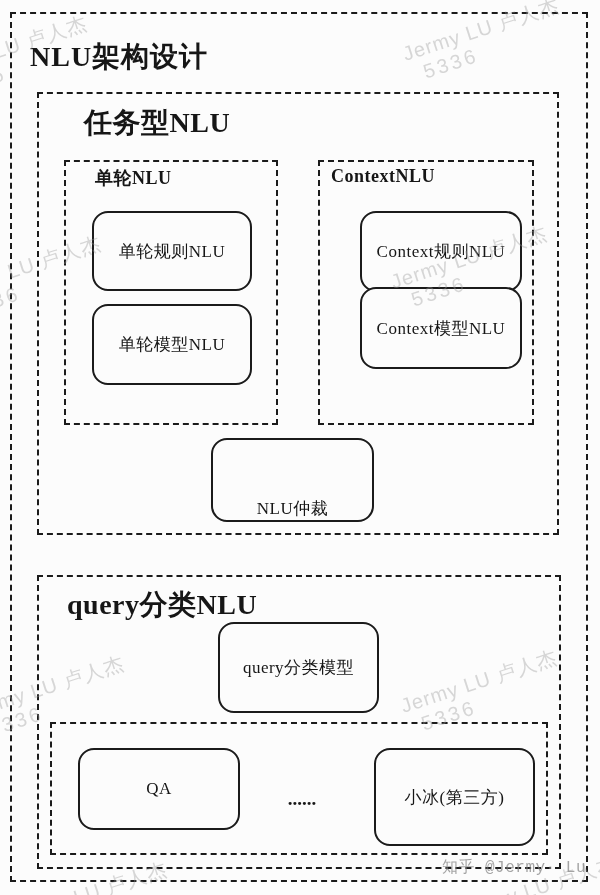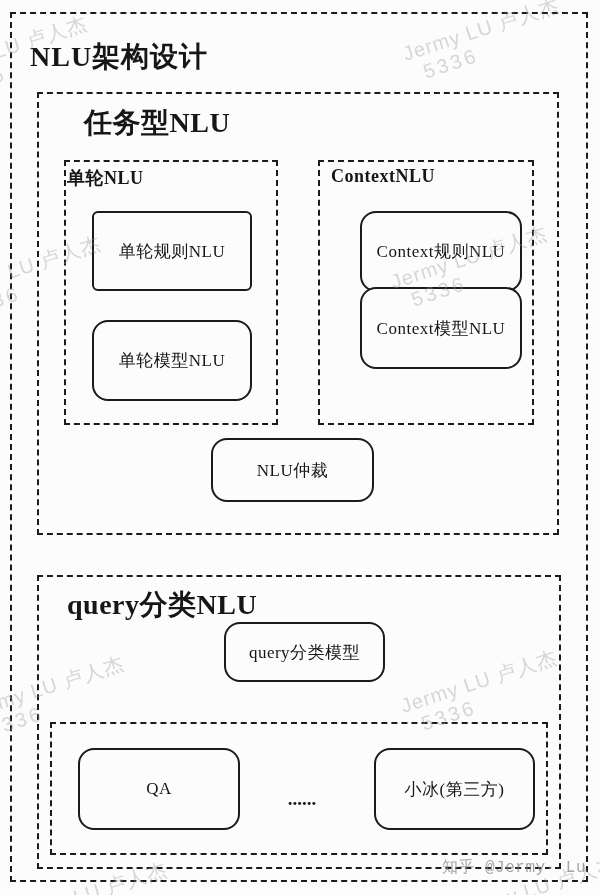--- a/index.html
+++ b/index.html
@@ -101,58 +101,58 @@
 
   <div class="dashed" style="left:10px; top:12px; width:578px; height:870px;"></div>
 
   <div class="h1" style="left:30px; top:21px;">NLU架构设计</div>
 
   <div class="dashed" style="left:37px; top:92px; width:522px; height:443px;">
 
     <div class="h2" style="left:45px; top:10px;">任务型NLU</div>
 
     <div class="dashed" style="left:25px; top:66px; width:214px; height:265px;">
-      <div class="h3" style="left:1px; top:4px;">单轮NLU</div>
-      <div class="node" style="left:26px; top:49px; width:160px; height:80px;border-radius:6px;">
+      <div class="h3" style="left:29px; top:4px;">单轮NLU</div>
+      <div class="node" style="left:26px; top:49px; width:160px; height:80px;">
         <span>单轮规则NLU</span>
       </div>
-      <div class="node" style="left:26px; top:158px; width:160px; height:81px;">
+      <div class="node" style="left:26px; top:142px; width:160px; height:81px;">
         <span>单轮模型NLU</span>
       </div>
     </div>
 
     <div class="dashed" style="left:279px; top:66px; width:216px; height:265px;">
       <div class="h3" style="left:11px; top:4px;">ContextNLU</div>
       <div class="node" style="left:40px; top:49px; width:162px; height:81px;">
         <span>Context规则NLU</span>
       </div>
       <div class="node" style="left:40px; top:125px; width:162px; height:82px;">
         <span>Context模型NLU</span>
       </div>
     </div>
 
-    <div class="node" style="left:172px; top:344px; width:163px; height:64px;">
+    <div class="node" style="left:172px; top:344px; width:163px; height:84px;align-items:flex-end;">
       <span>NLU仲裁</span>
     </div>
   </div>
 
   <div class="dashed" style="left:37px; top:575px; width:524px; height:294px;">
 
     <div class="h2" style="left:28px; top:9px;">query分类NLU</div>
 
-    <div class="node" style="left:185px; top:45px; width:161px; height:60px;align-items:center;">
+    <div class="node" style="left:179px; top:45px; width:161px; height:91px;align-items:center;">
       <span>query分类模型</span>
     </div>
 
     <div class="dashed" style="left:11px; top:145px; width:498px; height:133px;">
       <div class="node" style="left:26px; top:24px; width:162px; height:82px;">
         <span>QA</span>
       </div>
       <div class="dots" style="left:222px; top:64px; width:56px;">......</div>
-      <div class="node" style="left:322px; top:24px; width:161px; height:82px;">
+      <div class="node" style="left:322px; top:24px; width:161px; height:98px;">
         <span>小冰(第三方)</span>
       </div>
     </div>
   </div>
 
   <div class="wm-layer">
     <div class="wm" style="left:-72px; top:62px;">
       <span>Jermy LU 卢人杰</span>
       <span class="wm2">5336</span>
     </div>

